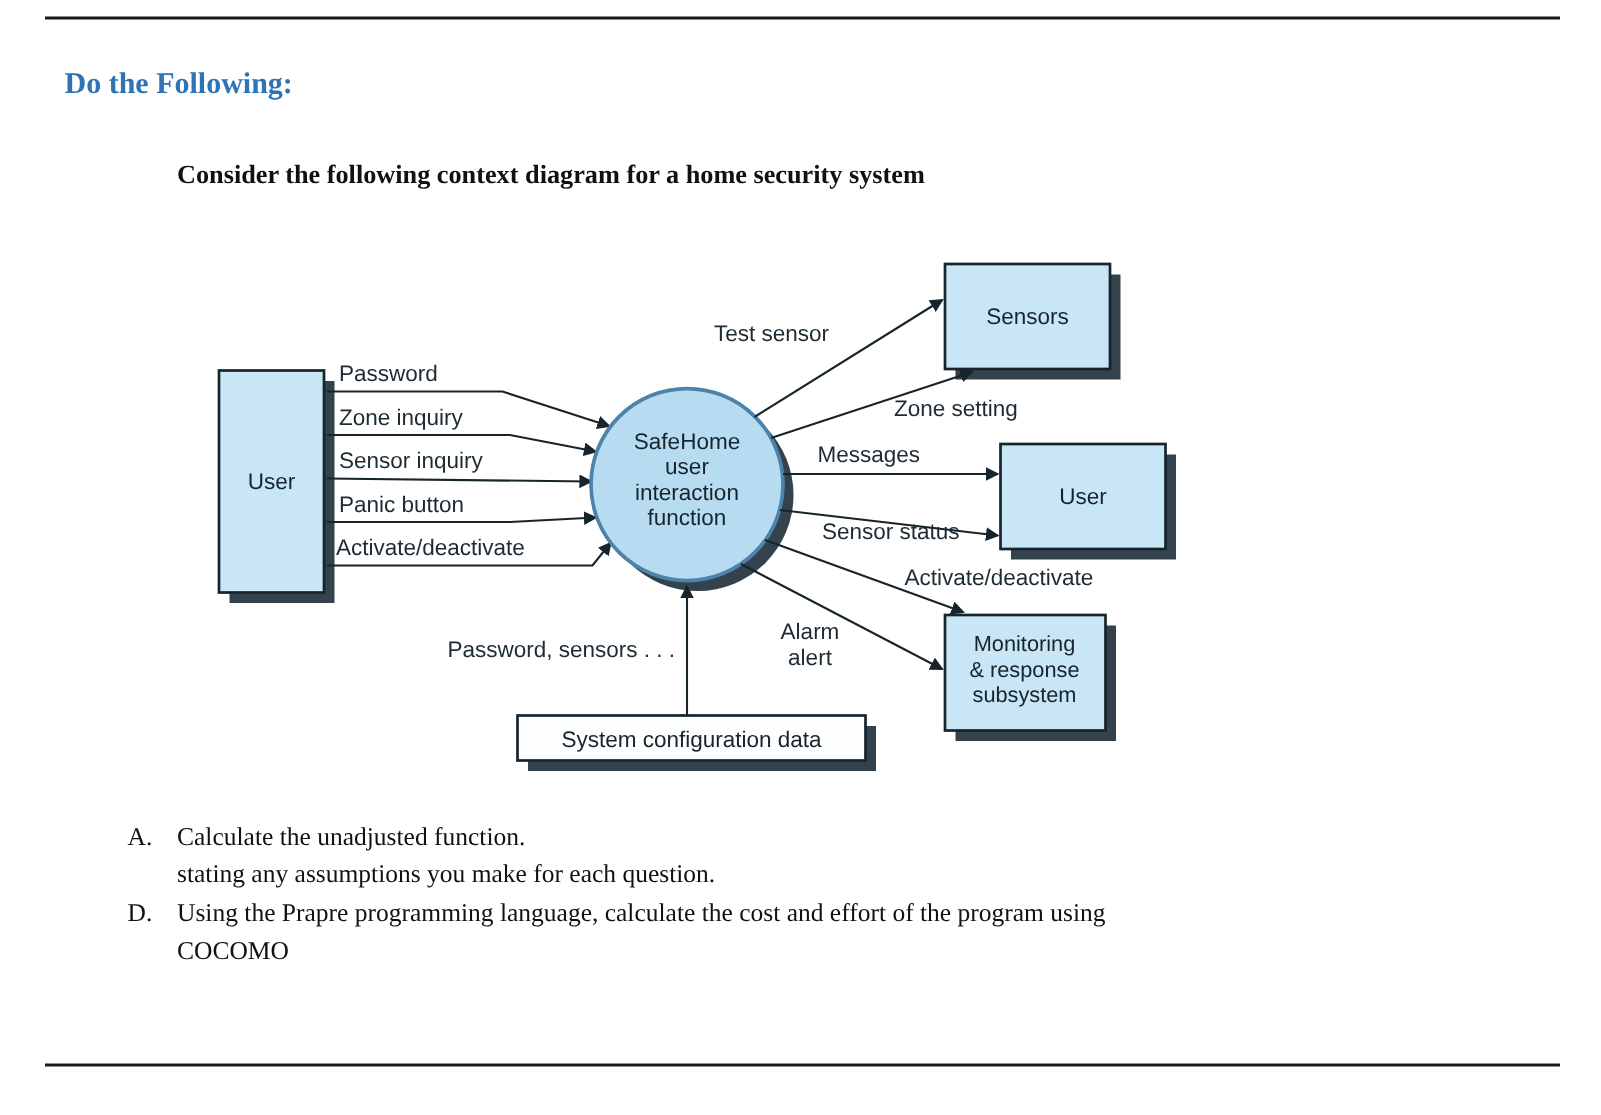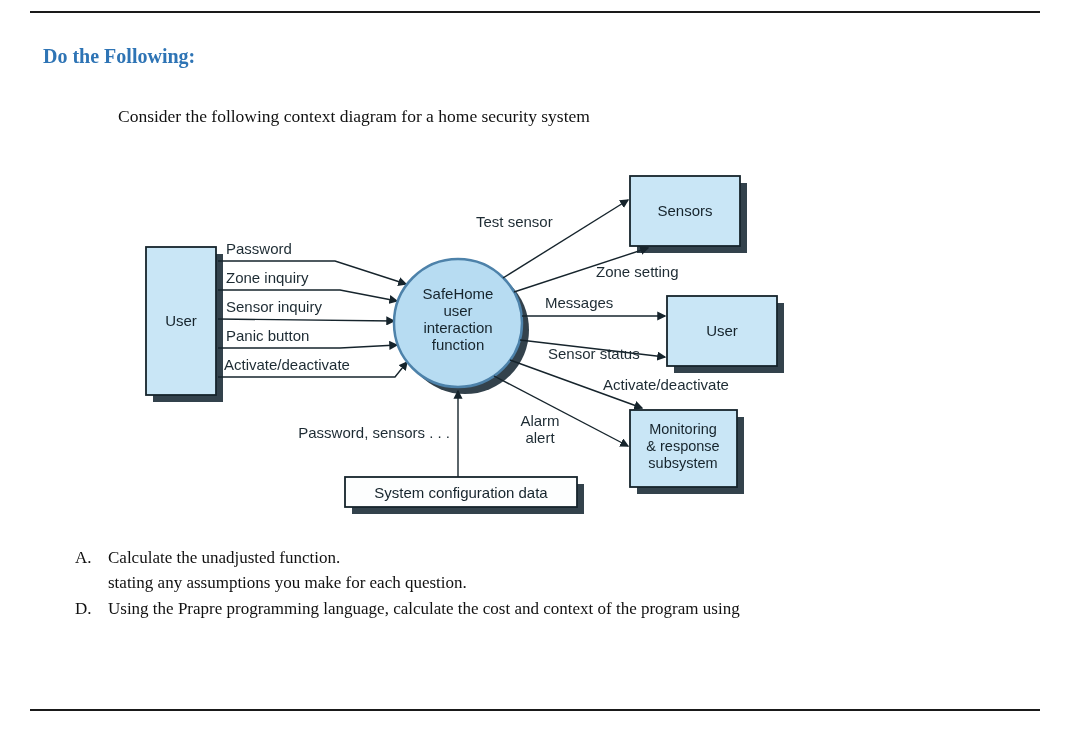--- a/index.html
+++ b/index.html
@@ -4,27 +4,27 @@
 <style>
   html,body{margin:0;padding:0;background:#ffffff;}
   .page{position:relative;width:1067px;height:743px;background:#ffffff;overflow:hidden;
         font-family:"Liberation Serif", serif;color:#111;}
   .rule{position:absolute;left:30px;width:1010px;height:2px;background:#1a1a1a;}
   .rule-top{top:11px;}
   .rule-bottom{top:709px;}
   .heading{position:absolute;left:43px;top:45px;margin:0;
            font-size:20px;font-weight:bold;color:#2E74B5;
            font-family:"Liberation Serif", serif;}
-  .intro{position:absolute;left:118px;top:106px;margin:0;font-size:17.5px;color:#111;}
+  .intro{position:absolute;left:118px;top:106px;margin:0;font-size:17.5px;color:#111;font-weight:bold;}
   .diagram-svg{position:absolute;left:0;top:0;}
   .dlabel{font-family:"Liberation Sans", sans-serif;font-size:15px;fill:#1d2b33;}
   .dbox-label{font-family:"Liberation Sans", sans-serif;font-size:15px;fill:#16242c;}
   .dsmall{font-family:"Liberation Sans", sans-serif;font-size:14.5px;fill:#16242c;}
   .flowline{fill:none;stroke:#16242c;stroke-width:1.4;}
-  .tasks{position:absolute;left:75px;top:545px;width:950px;
+  .tasks{position:absolute;left:85px;top:545px;width:950px;
          font-size:17px;line-height:25.4px;color:#111;}
   .task-label{display:inline-block;width:33px;}
   .task-cont{padding-left:33px;font-family:Liberation Serif, serif;}
 </style>
 </head>
 <body>
 
 <div class="page">
 
   <div class="rule rule-top"></div>
@@ -116,19 +116,22 @@
   </svg>
 
   <div class="tasks">
     <div class="task">
       <span class="task-label">A.</span><span>Calculate the unadjusted function.</span>
     </div>
     <div class="task task-cont">
       <span>stating any assumptions you make for each question.</span>
     </div>
     <div class="task">
-      <span class="task-label">D.</span><span>Using the Prapre programming language, calculate the cost and context of the program using</span>
+      <span class="task-label">D.</span><span>Using the Prapre programming language, calculate the cost and effort of the program using</span>
+    </div>
+    <div class="task task-cont">
+      <span>COCOMO</span>
     </div>
   </div>
 
   <div class="rule rule-bottom"></div>
 
 </div>
 
 </body></html>

